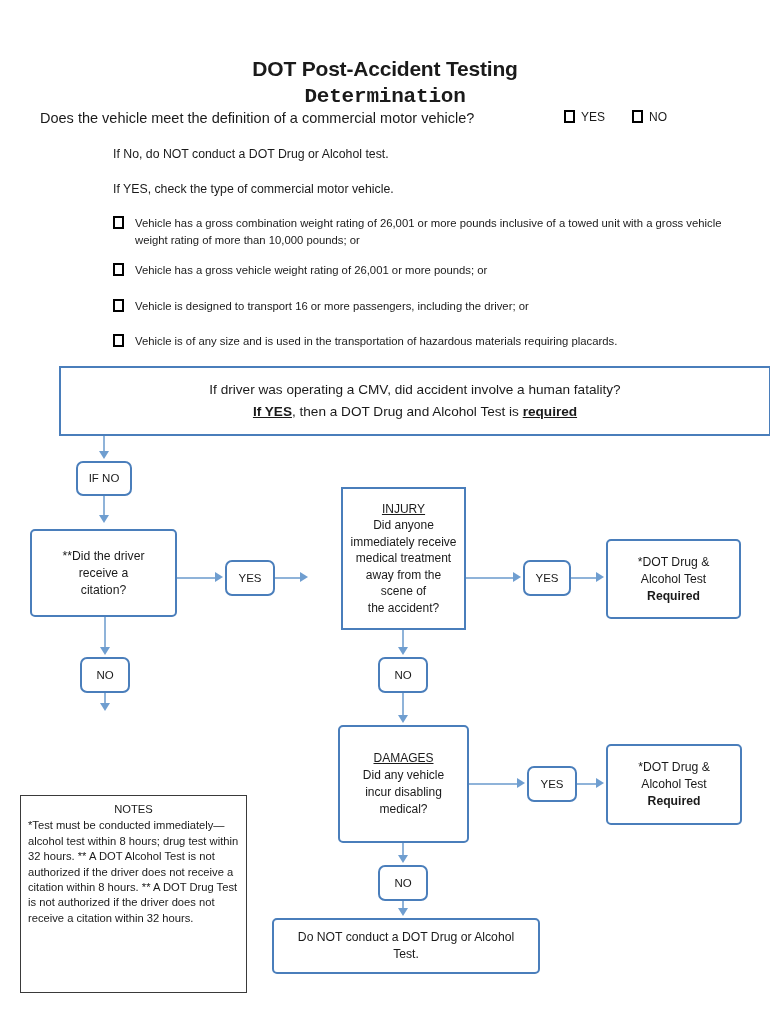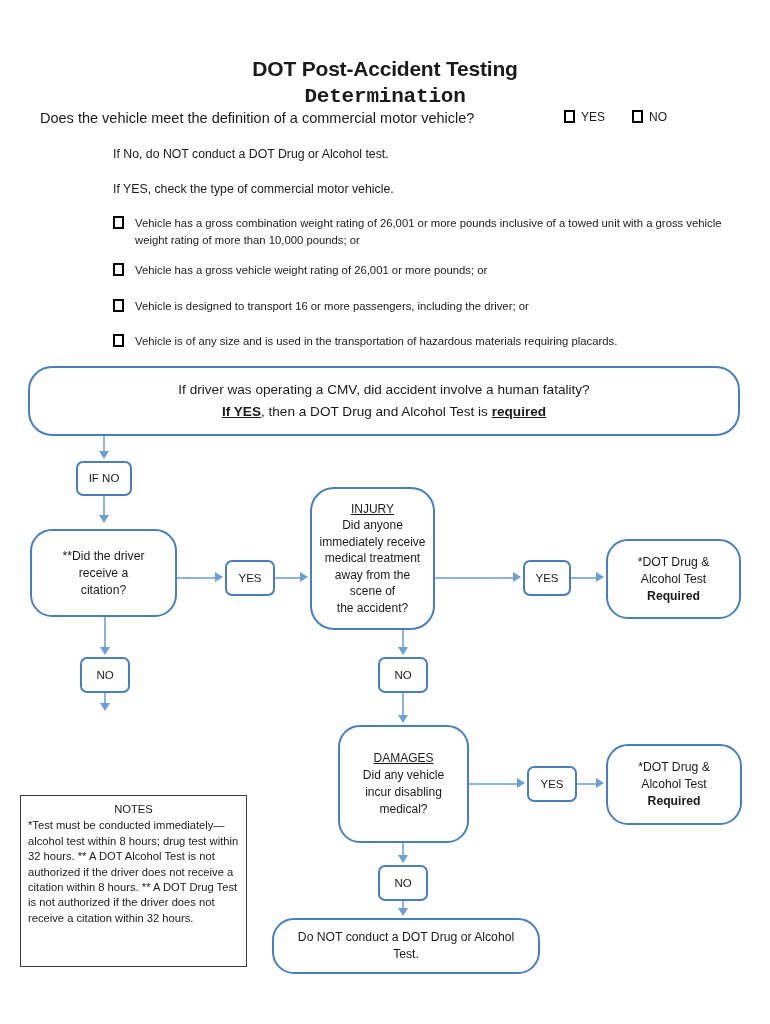--- a/index.html
+++ b/index.html
@@ -37,25 +37,25 @@
   .bullet .cbx{position:absolute;left:0;top:1px;}
   .bullet .btxt{display:block;margin-left:22px;}
   #b1{top:215px;}
   #b2{top:262px;}
   #b3{top:298px;}
   #b4{top:333px;}
 
   
   .node{
     position:absolute;box-sizing:border-box;background:#fff;
-    border:2.2px solid #4a7ebb;border-radius:22px;
+    border:2.2px solid #4a7ebb;border-radius:5px;
     display:flex;align-items:center;justify-content:center;text-align:center;
     font-size:12.2px;line-height:17px;color:#1a1a1a;
   }
-  .node.big{border-width:2.6px;border-radius:24px;}
+  .node.big{border-width:2.6px;border-radius:0;margin-left:31px;}
   .node.pill{border-radius:7px;font-size:11.5px;}
   .node .inner{padding:0 6px;width:100%;}
   .u{text-decoration:underline;}
   .b{font-weight:bold;}
 
   
   #fatality-box{left:28px;top:366px;width:712px;height:70px;font-size:13.6px;line-height:22px;}
   #if-no-pill{left:76px;top:461px;width:56px;height:35px;}
   #citation-box{left:30px;top:529px;width:147px;height:88px;}
   #yes-1{left:225px;top:560px;width:50px;height:36px;}
@@ -66,21 +66,21 @@
   #donot-1{left:20px;top:713px;width:189px;height:60px;}
   #no-2{left:378px;top:657px;width:50px;height:36px;}
   #damages-box{left:338px;top:725px;width:131px;height:118px;font-size:12px;line-height:17px;}
   #yes-3{left:527px;top:766px;width:50px;height:36px;}
   #result-2{left:606px;top:744px;width:136px;height:81px;}
   #no-3{left:378px;top:865px;width:50px;height:36px;}
   #donot-2{left:272px;top:918px;width:268px;height:56px;}
 
   
   #notes-box{
-    position:absolute;left:20px;top:795px;width:227px;height:172px;
+    position:absolute;left:20px;top:795px;width:227px;height:198px;
     border:1.4px solid #3a3a3a;background:#fff;box-sizing:border-box;
     padding:6px 7px 0 7px;font-size:11.2px;line-height:15.4px;
   }
   #notes-title{text-align:center;display:block;margin-bottom:1px;}
   #notes-body{display:block;}
 
   
   .conn{position:absolute;background:#8fb3d9;}
   .v{width:1.6px;}
   .h{height:1.6px;}

